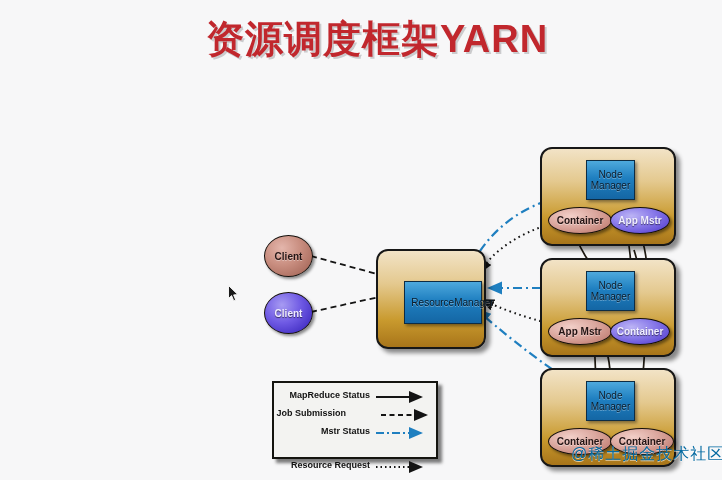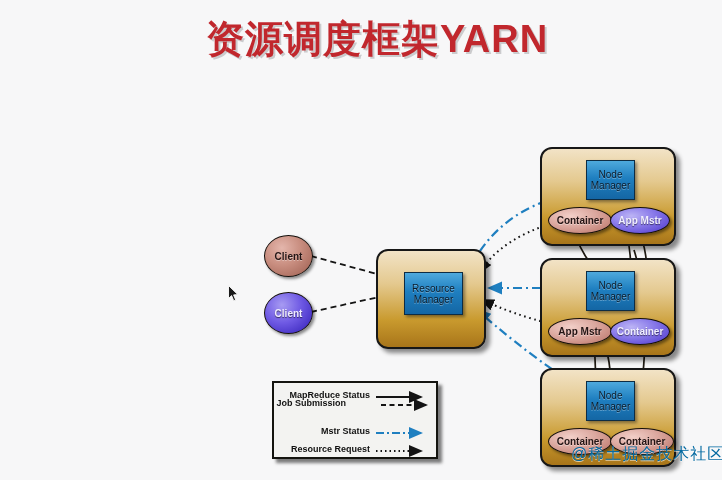--- a/index.html
+++ b/index.html
@@ -124,21 +124,21 @@
   </svg>
 
   <div class="ell client-red" style="left:264px;top:235px;width:47px;height:40px;">
     <span>Client</span>
   </div>
   <div class="ell client-purple" style="left:264px;top:292px;width:47px;height:40px;">
     <span>Client</span>
   </div>
 
   <div class="nodebox" style="left:376px;top:249px;width:106px;height:96px;">
-    <div class="bluebox" style="left:26px;top:21px;width:57px;height:41px;flex-direction:column;">
+    <div class="bluebox" style="left:26px;top:30px;width:57px;height:41px;flex-direction:row;padding-left:19px;">
       <span>Resource</span>
       <span>Manager</span>
     </div>
   </div>
 
   <div class="nodebox" style="left:540px;top:147px;width:132px;height:95px;">
     <div class="bluebox" style="left:44px;top:11px;width:47px;height:38px;flex-direction:column;">
       <span>Node</span>
       <span>Manager</span>
     </div>
@@ -183,21 +183,21 @@
         <svg width="56" height="12" viewBox="0 0 56 12">
           <defs>
               <marker id="lm1" markerWidth="7" markerHeight="7" refX="6" refY="3" orient="auto">
             <path d="M0,0 L7,3 L0,6 z" fill="#141414"></path>
               </marker>
             </defs>
           <line x1="1" y1="6" x2="46" y2="6" stroke="#141414" stroke-width="2" marker-end="url(#lm1)"></line>
         </svg>
       </div>
     </div>
-    <div class="legrow" style="top:11px;gap:29px;">
+    <div class="legrow" style="top:21px;gap:29px;">
       <div class="leglabel">Job Submission</div>
       <div class="legline">
         <svg width="56" height="12" viewBox="0 0 56 12">
           <defs>
               <marker id="lm2" markerWidth="7" markerHeight="7" refX="6" refY="3" orient="auto">
             <path d="M0,0 L7,3 L0,6 z" fill="#141414"></path>
               </marker>
             </defs>
           <line x1="1" y1="6" x2="46" y2="6" stroke="#141414" stroke-width="2" stroke-dasharray="5,3.5" marker-end="url(#lm2)"></line>
         </svg>
@@ -209,21 +209,21 @@
         <svg width="56" height="12" viewBox="0 0 56 12">
           <defs>
               <marker id="lm3" markerWidth="7" markerHeight="7" refX="6" refY="3" orient="auto">
             <path d="M0,0 L7,3 L0,6 z" fill="#1f7fc0"></path>
               </marker>
             </defs>
           <line x1="1" y1="6" x2="46" y2="6" stroke="#1f7fc0" stroke-width="2" stroke-dasharray="8,3,2,3" marker-end="url(#lm3)"></line>
         </svg>
       </div>
     </div>
-    <div class="legrow" style="top:57px;">
+    <div class="legrow" style="top:73px;">
       <div class="leglabel">Resource Request</div>
       <div class="legline">
         <svg width="56" height="12" viewBox="0 0 56 12">
           <defs>
               <marker id="lm4" markerWidth="7" markerHeight="7" refX="6" refY="3" orient="auto">
             <path d="M0,0 L7,3 L0,6 z" fill="#141414"></path>
               </marker>
             </defs>
           <line x1="1" y1="6" x2="46" y2="6" stroke="#141414" stroke-width="2" stroke-dasharray="1.5,3" marker-end="url(#lm4)"></line>
         </svg>

